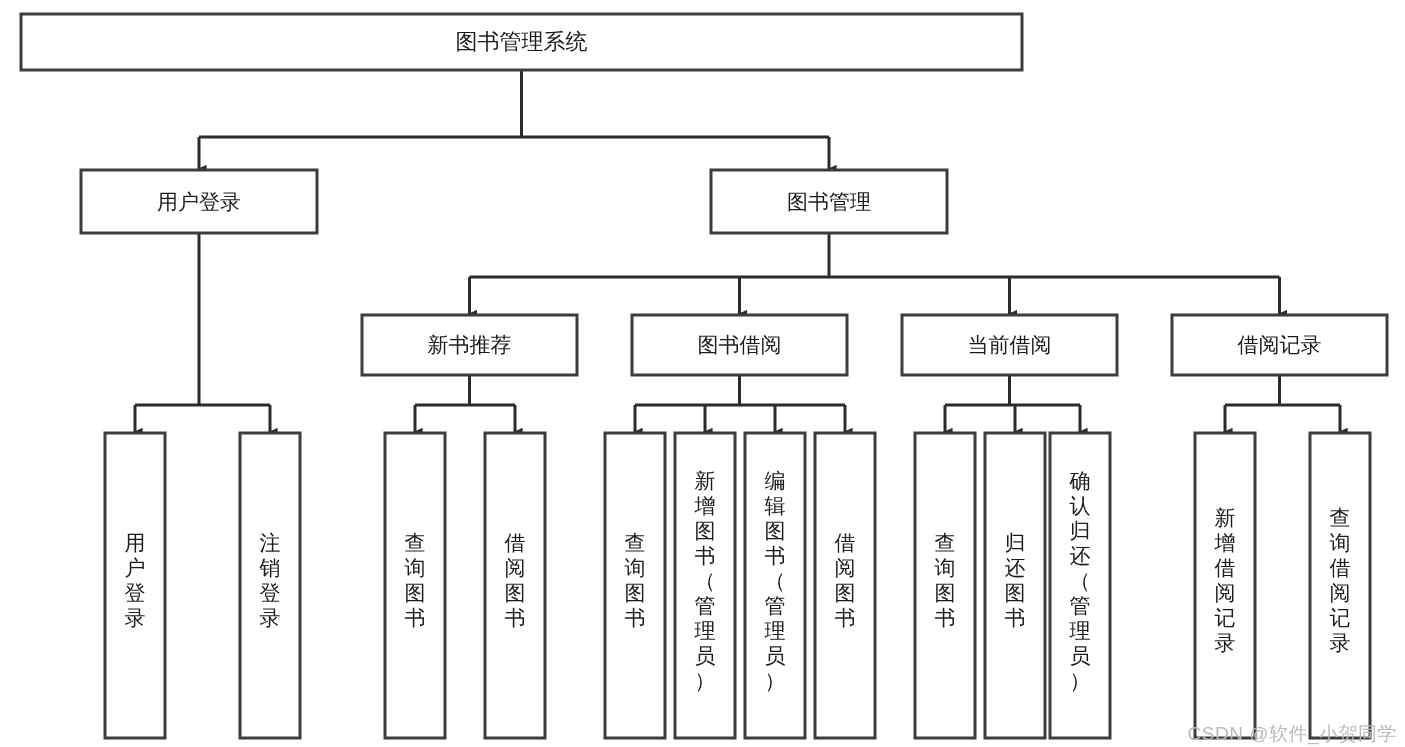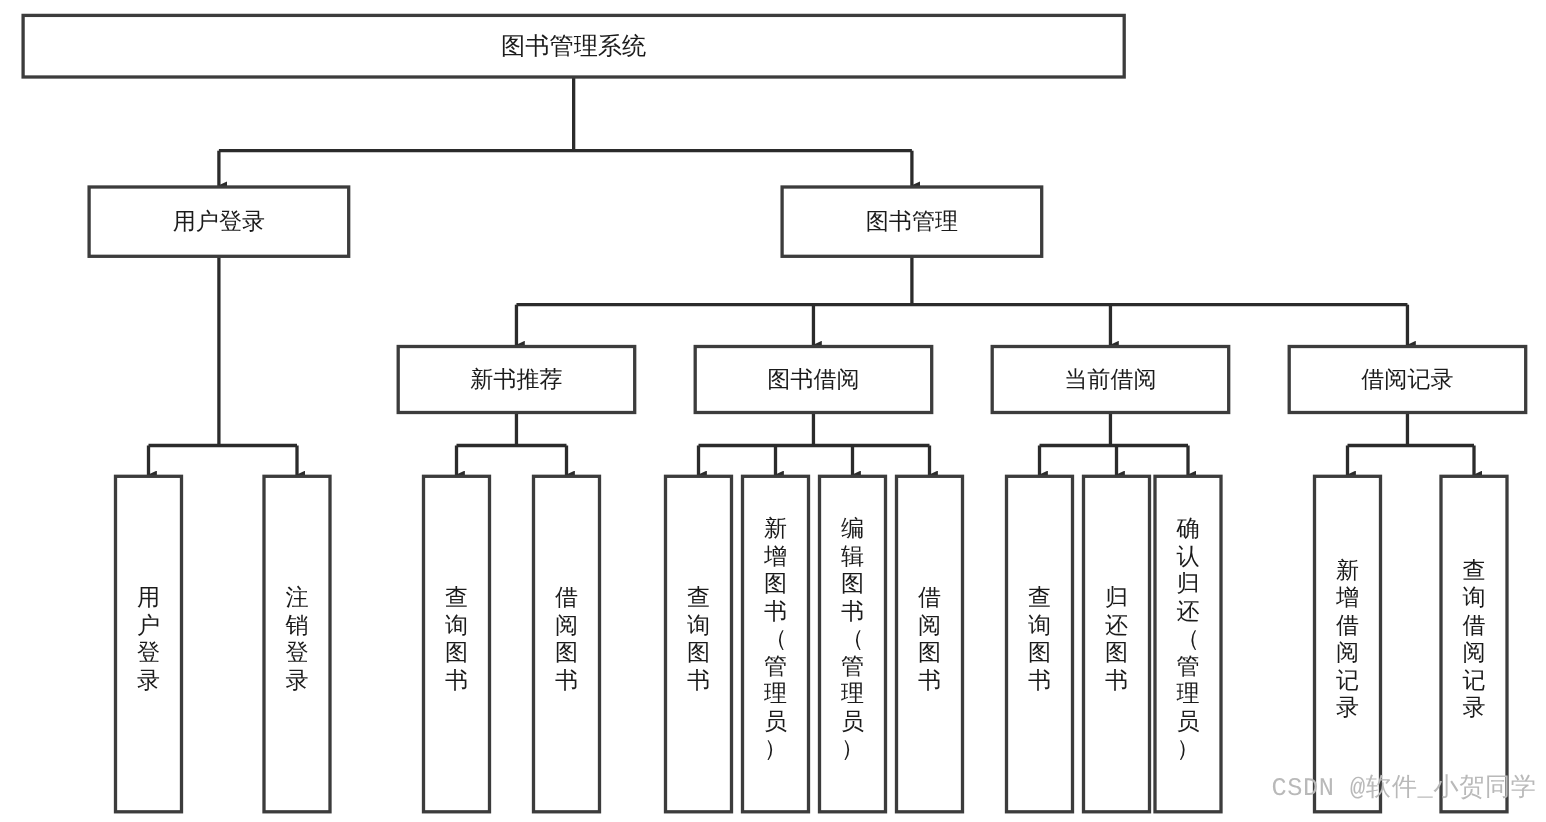--- a/index.html
+++ b/index.html
@@ -20,23 +20,23 @@
   }
   .node-label-root{
     font-family:"DejaVu Sans","Liberation Sans",sans-serif;
     font-size:22px;fill:#1b1b1b;text-anchor:middle;dominant-baseline:middle;
   }
   .leaf-label{
     font-family:"DejaVu Sans","Liberation Sans",sans-serif;
     font-size:21px;fill:#1b1b1b;text-anchor:middle;
   }
   .watermark{
-    position:absolute;right:8px;bottom:16px;
-    font-family:Liberation Mono, monospace;
-    font-size:23px;color:#b9b9b9;white-space:nowrap;
+    position:absolute;right:8px;bottom:0;
+    font-family:Liberation Sans, sans-serif;
+    font-size:19px;color:#b9b9b9;white-space:nowrap;
     letter-spacing:0.5px;user-select:none;
   }
 </style>
 </head>
 <body>
 
 <div id="diagram-root">
 
   <svg id="flowchart" viewBox="0 0 1405 747" xmlns="http://www.w3.org/2000/svg">
     <defs>

